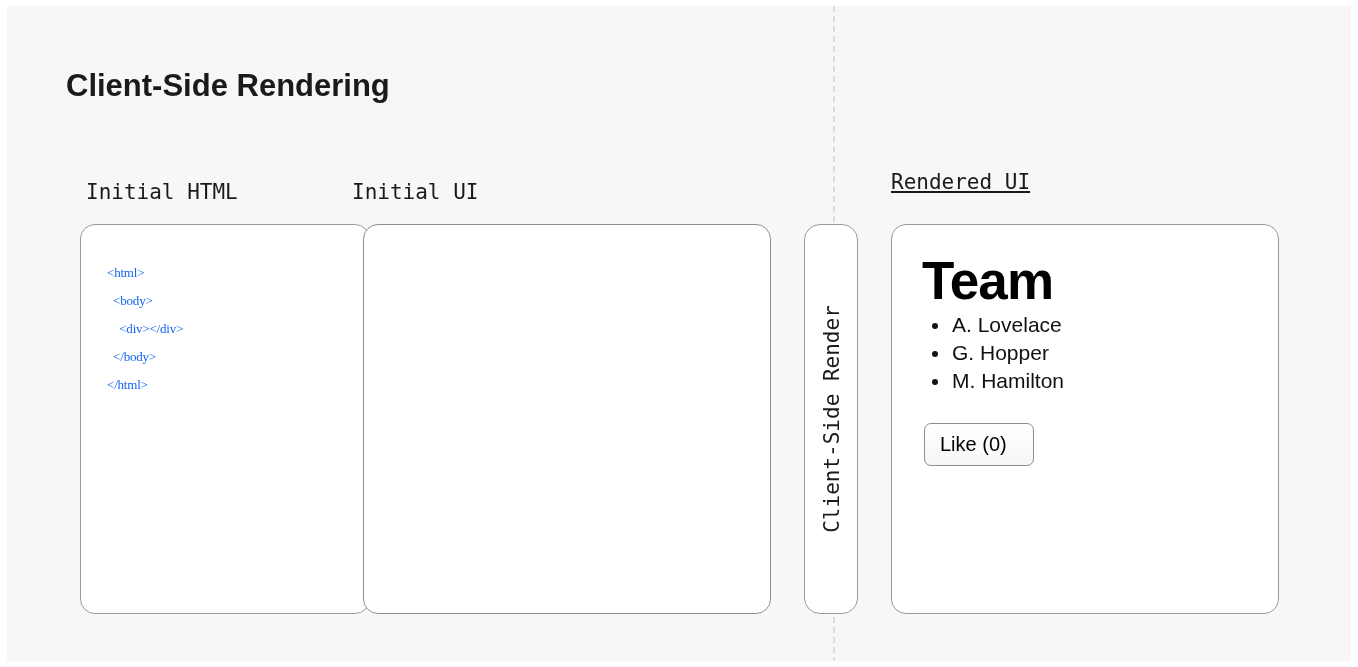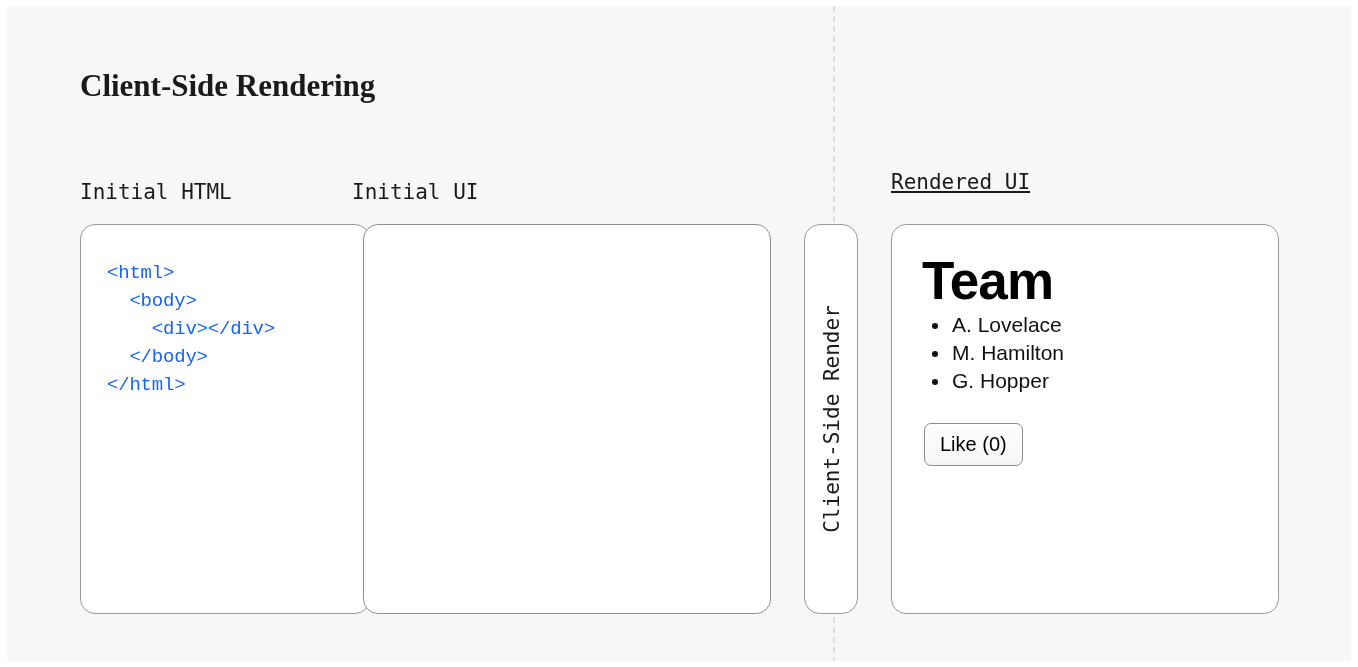--- a/index.html
+++ b/index.html
@@ -36,40 +36,40 @@
     left: 826px;
     top: 0px;
     width: 0px;
     height: 667px;
     border-left: 2px dashed #dcdcdc;
   }
 
   
   .page-title {
     position: absolute;
-    left: 73px;
+    left: 59px;
     top: 62px;
-    font-family: Liberation Serif, serif;
+    font-family: Liberation Sans, sans-serif;
     font-size: 31px;
     font-weight: 700;
     letter-spacing: 0px;
     color: #1a1a1a;
     white-space: pre;
   }
 
   
   .col-caption {
     position: absolute;
     font-family: "DejaVu Sans Mono", monospace;
     font-size: 21px;
     font-weight: 500;
     color: #1a1a1a;
     white-space: pre;
   }
-  #cap-initial-html { left: 73px;  top: 174px; }
+  #cap-initial-html { left: 79px;  top: 174px; }
   #cap-initial-ui   { left: 345px; top: 174px; }
   #cap-rendered-ui  { left: 884px; top: 164px; text-decoration: underline; }
 
   
   .panel {
     position: absolute;
     background: #ffffff;
     border-radius: 15px;
   }
 
@@ -104,22 +104,22 @@
     width: 388px;
     height: 390px;
     border: 1.6px solid #9a9a9a;
   }
 
   
   .code-block {
     position: absolute;
     left: 26px;
     top: 34px;
-    font-family: Liberation Mono, monospace;
-    font-size: 19px;
+    font-family: Liberation Serif, serif;
+    font-size: 13px;
     line-height: 28px;
     color: #1565f0;
     white-space: pre;
     letter-spacing: -0.2px;
   }
 
   
   .vertical-label {
     position: absolute;
     left: 0;
@@ -184,21 +184,21 @@
     margin-top: 28px;
     margin-left: 2px;
     display: inline-block;
     font-family: "Liberation Sans", sans-serif;
     font-size: 20px;
     line-height: 20px;
     color: #000000;
     background: linear-gradient(#ffffff, #f6f6f6);
     border: 1.3px solid #8c8c8c;
     border-radius: 7px;
-    padding: 10px 15px 11px 15px;
+    padding: 10px 26px 11px 15px;
     cursor: pointer;
   }
 </style>
 </head>
 <body>
 
 <div id="stage">
 
   <div id="canvas">
 
@@ -230,22 +230,22 @@
       </div>
     </div>
 
     <div class="panel" id="panel-rendered-ui">
       <div class="rendered-body">
 
         <div class="rendered-heading">Team</div>
 
         <ul class="rendered-list">
           <li>A. Lovelace</li>
+          <li>G. Hopper</li>
           <li>M. Hamilton</li>
-          <li>G. Hopper</li>
         </ul>
 
         <button class="like-button">Like (0)</button>
       </div>
     </div>
 
   </div>
 </div>
 
 </body></html>

